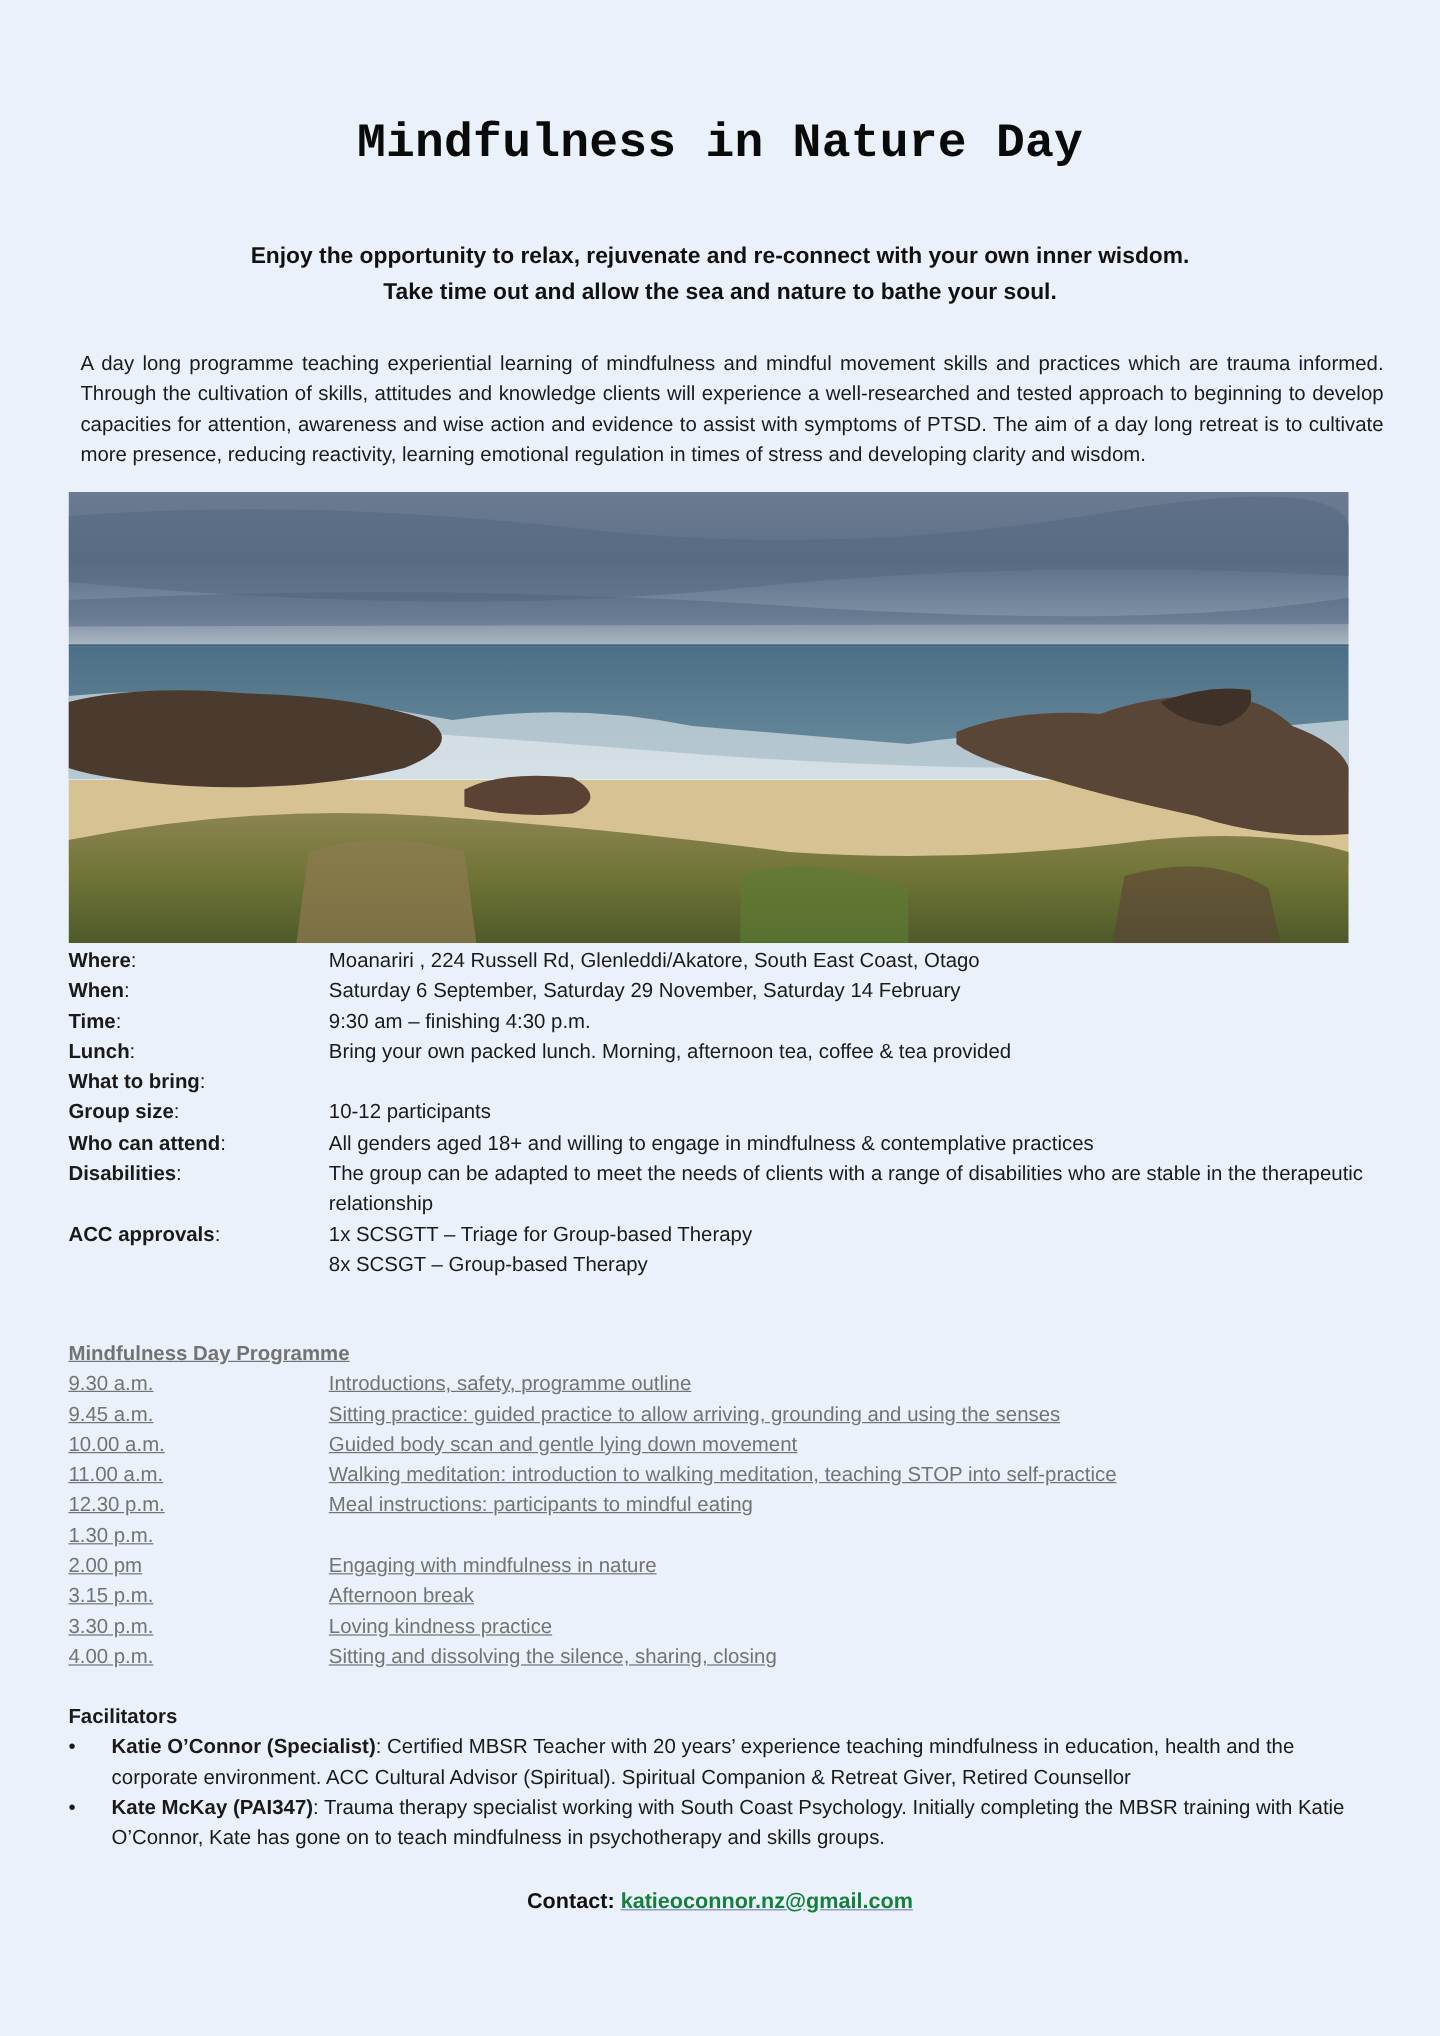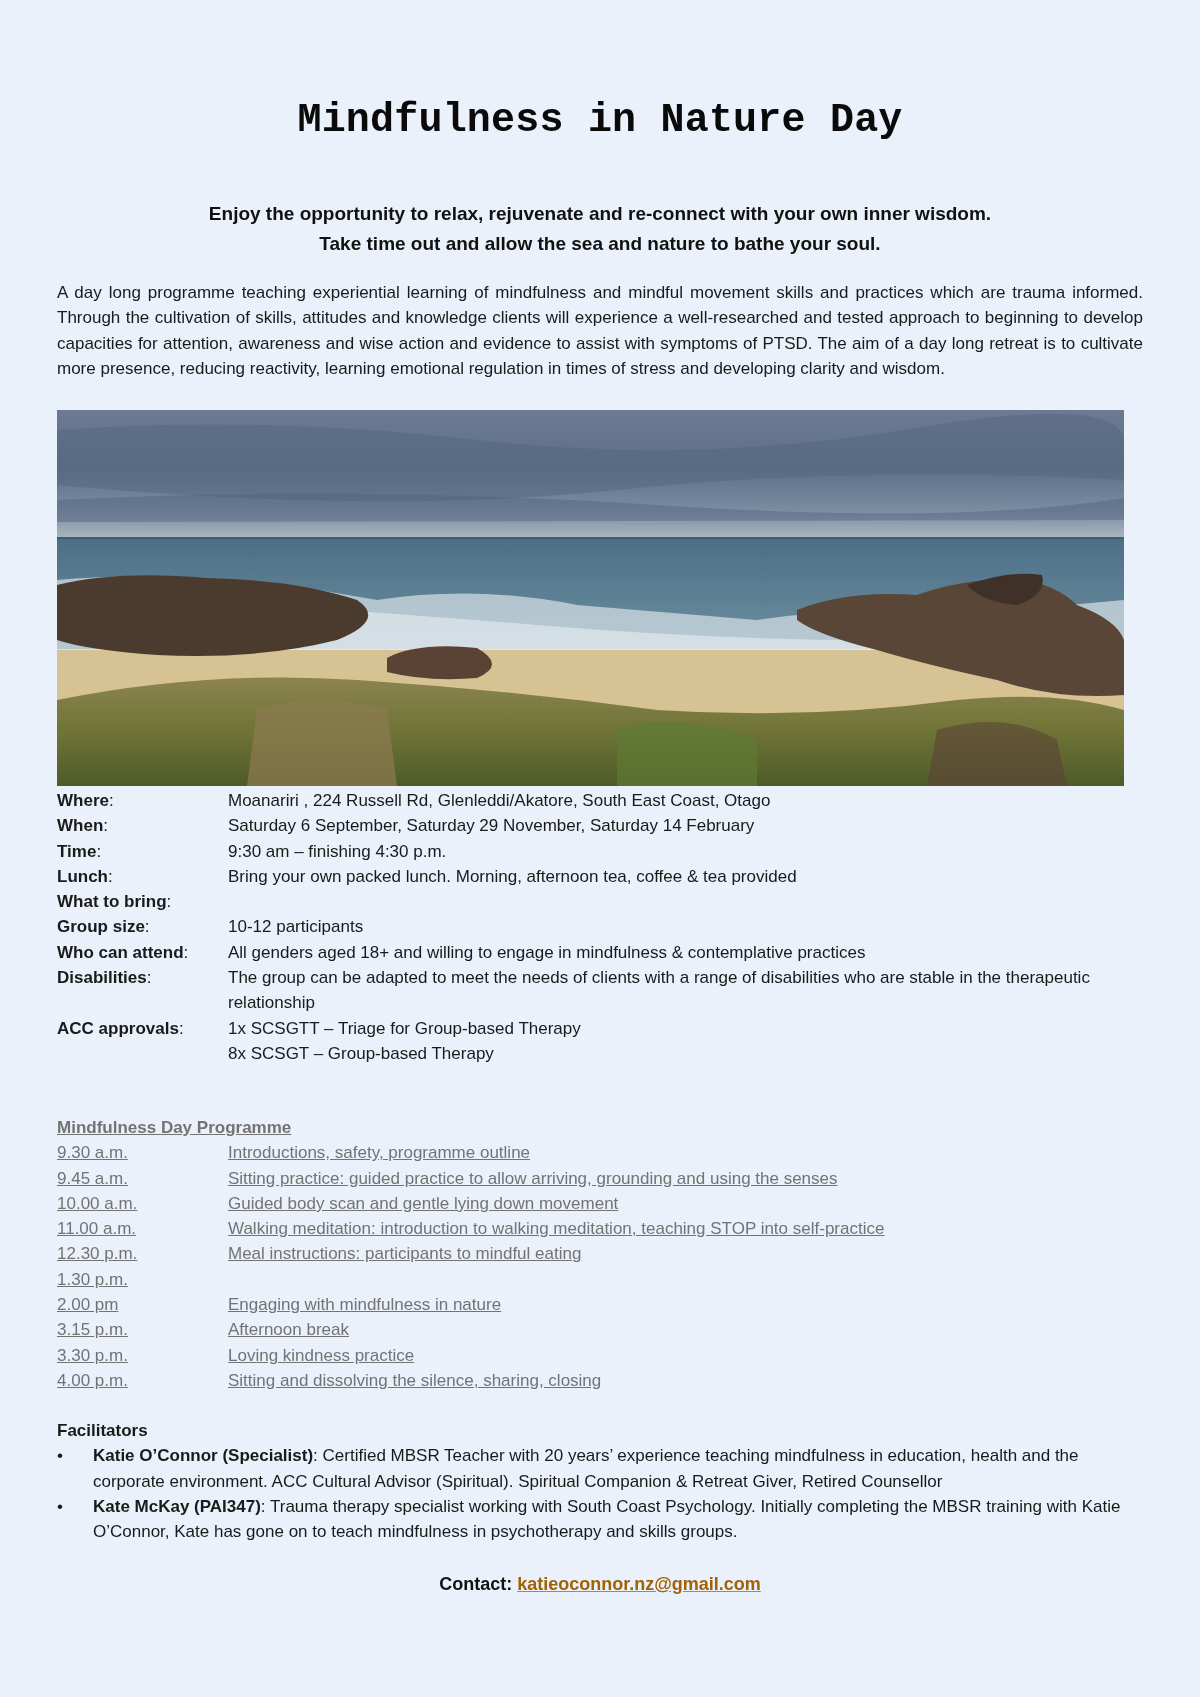--- a/index.html
+++ b/index.html
@@ -20,45 +20,45 @@
       margin: 0;
     }
     .tagline {
       position: absolute; left: 0; width: 1086px; top: 199px;
       text-align: center; font-weight: bold; font-size: 19px; line-height: 30px;
       color: #111;
     }
     .intro {
       position: absolute; left: 0; top: 280px; width: 1086px;
       font-size: 17px; line-height: 25.3px; text-align: justify; color: #1a1a1a;
-      margin: 0;
+      margin: 10px;
     }
     .photo {
       position: absolute; left: 0; top: 410px; width: 1067px; height: 376px;
       overflow: hidden;
     }
     .details {
       position: absolute; left: 0; top: 788px; width: 1086px;
       font-size: 17px; line-height: 25.3px; color: #1a1a1a;
     }
     .row { display: flex; }
     .row .k { width: 171px; flex: 0 0 171px; }
     .row .k b { font-weight: bold; }
-    .row .v { flex: 1; }
+    .row .v { flex: 1; margin-left: 46px; }
     .section-title { font-weight: bold; font-size: 17px; line-height: 25.3px; }
     .prog { position: absolute; left: 0; top: 1115px; width: 1086px; font-size: 17px; line-height: 25.3px; color:#737373;text-decoration:underline; }
     .facil { position: absolute; left: 0; top: 1418px; width: 1086px; font-size: 17px; line-height: 25.3px; color:#1a1a1a; }
     .bullet { display: flex; }
     .bullet .dot { width: 36px; flex: 0 0 36px; }
     .bullet .txt { flex: 1; }
     .contact {
       position: absolute; left: 0; width: 1086px; top: 1571px;
       text-align: center; font-weight: bold; font-size: 18px; line-height: 26px;
     }
-    .contact a { color: #a16207; text-decoration: underline; text-decoration-color: #7a8db0; }
+    .contact a { color: #15803d; text-decoration: underline; text-decoration-color: #7a8db0; }
   </style>
 </head>
 <body>
 
 <div class="page">
 
   <h1 class="title">Mindfulness in Nature Day</h1>
 
   <div class="tagline">
     <div>Enjoy the opportunity to relax, rejuvenate and re-connect with your own inner wisdom.</div>

